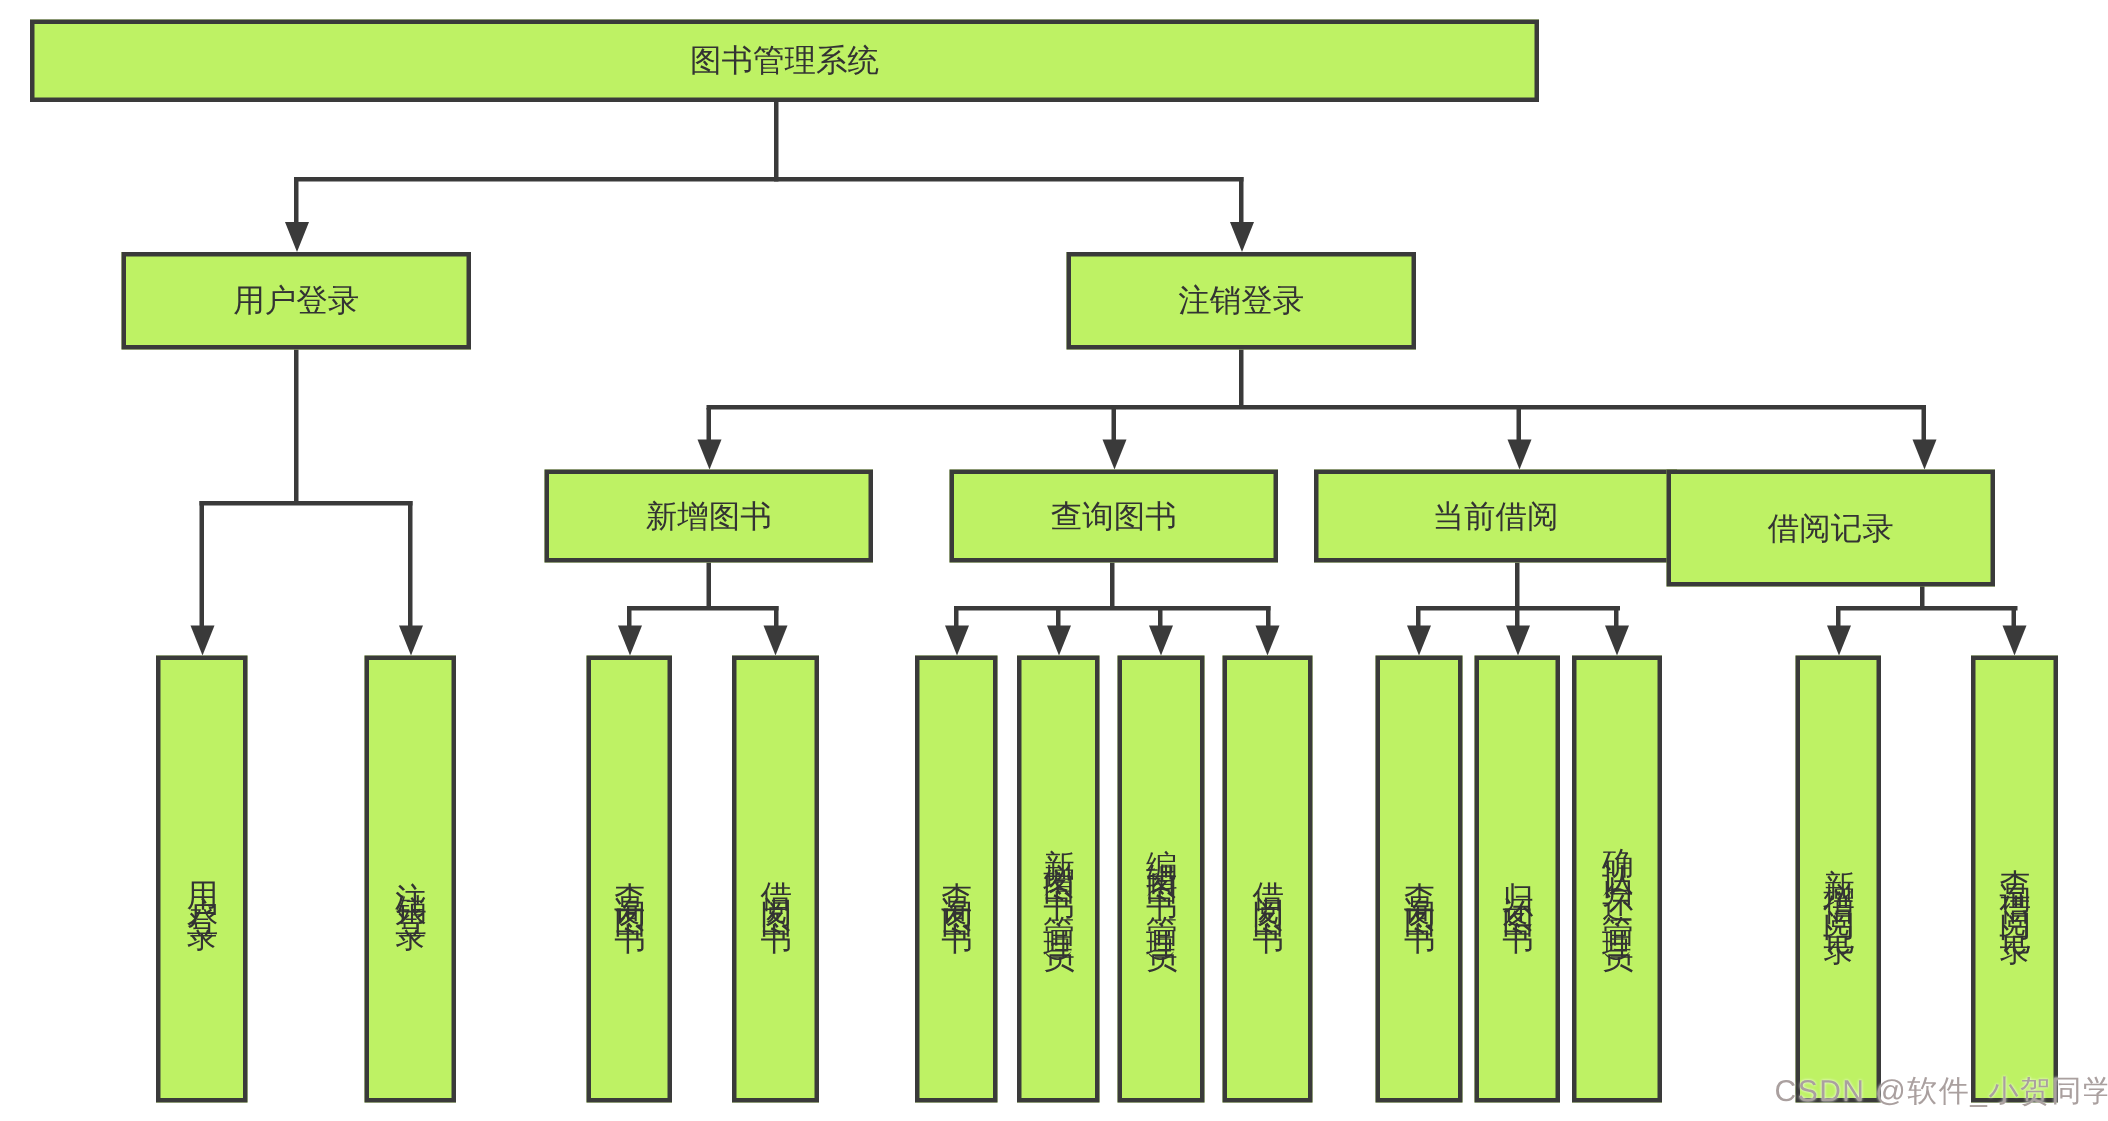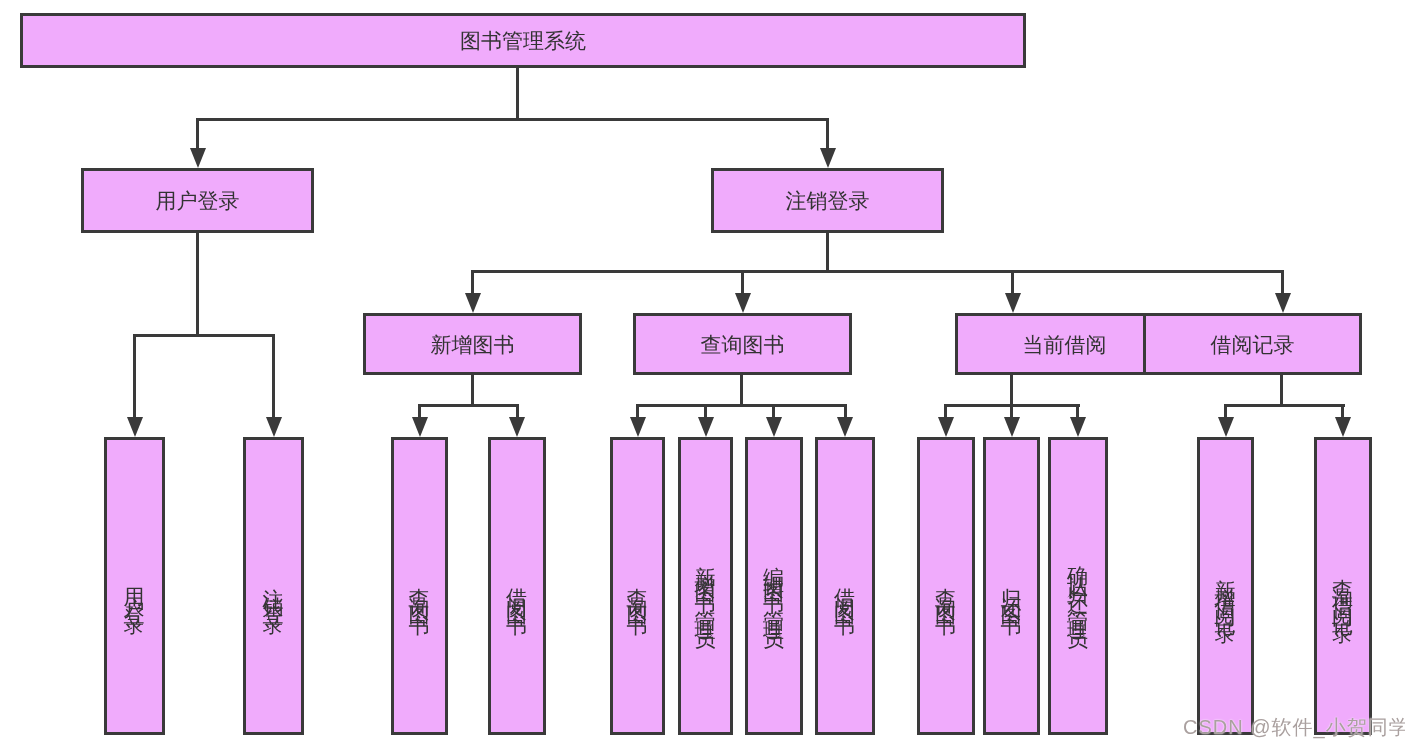--- a/index.html
+++ b/index.html
@@ -6,21 +6,21 @@
   #canvas{
     position:relative;
     width:1405px;height:747px;
     background:#ffffff;
     font-family:"Liberation Sans","DejaVu Sans",sans-serif;
     overflow:hidden;
   }
   .node{
     position:absolute;
     box-sizing:border-box;
-    background:#f0abfc;
+    background:#bef264;
     border:3px solid #3a3a3a;
     color:#333333;
     display:flex;
     align-items:center;
     justify-content:center;
     font-size:21px;
     line-height:1;
     z-index:2;
   }
   .vnode{
@@ -82,22 +82,22 @@
   <div class="vline" style="left:741px;top:272px;height:23px;"></div>
   <div class="vline" style="left:1011px;top:272px;height:23px;"></div>
   <div class="vline" style="left:1281px;top:272px;height:23px;"></div>
   <div class="arrow" style="left:465px;top:293px;"></div>
   <div class="arrow" style="left:735px;top:293px;"></div>
   <div class="arrow" style="left:1005px;top:293px;"></div>
   <div class="arrow" style="left:1275px;top:293px;"></div>
 
   <div class="node" style="left:363px;top:313px;width:219px;height:62px;">新增图书</div>
   <div class="node" style="left:633px;top:313px;width:219px;height:62px;">查询图书</div>
-  <div class="node" style="left:955px;top:313px;width:219px;height:62px;">当前借阅</div>
-  <div class="node" style="left:1143px;top:313px;width:219px;height:62px;">借阅记录</div>
+  <div class="node" style="left:876px;top:313px;width:242px;height:62px;font-family:Liberation Serif, serif;">当前借阅</div>
+  <div class="node" style="left:1111px;top:313px;width:219px;height:78px;">借阅记录</div>
 
   <div class="vline" style="left:471px;top:375px;height:31px;"></div>
   <div class="hline" style="left:418px;top:404px;width:101px;"></div>
   <div class="vline" style="left:418px;top:404px;height:15px;"></div>
   <div class="vline" style="left:516px;top:404px;height:15px;"></div>
   <div class="arrow" style="left:412px;top:417px;"></div>
   <div class="arrow" style="left:509px;top:417px;"></div>
 
   <div class="vline" style="left:740px;top:375px;height:31px;"></div>
   <div class="hline" style="left:636px;top:404px;width:211px;"></div>

